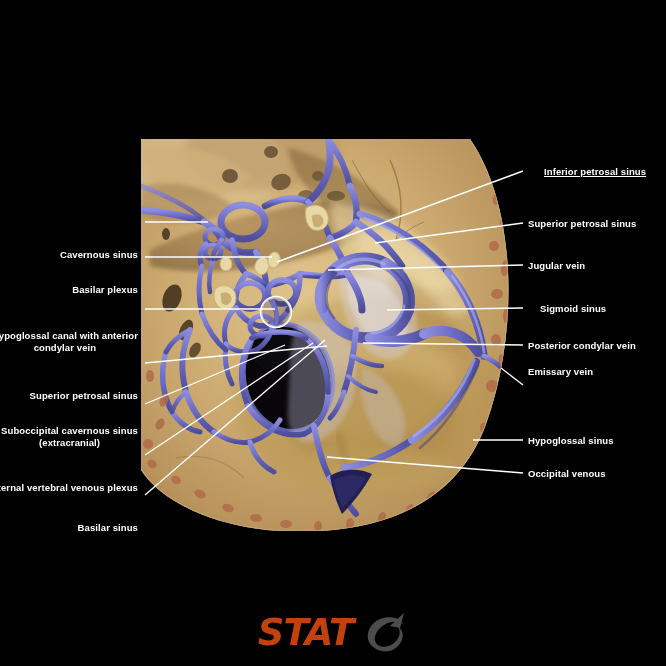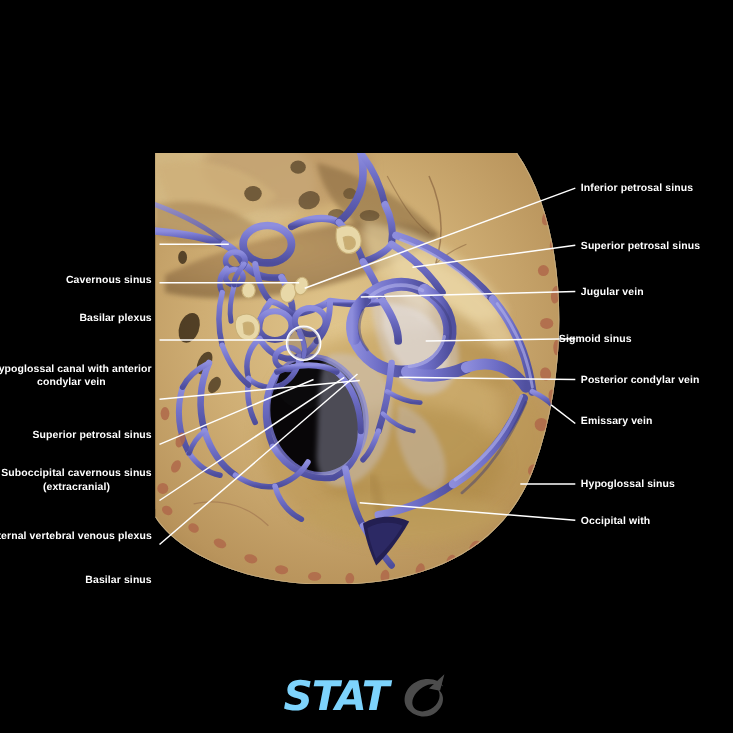--- a/index.html
+++ b/index.html
@@ -13,21 +13,21 @@
   .label.right{text-align:left;}
   .label.left{text-align:center;margin-top:32px;}
 
   
   .leaders{position:absolute;left:0;top:0;width:666px;height:666px;}
 
   
   #watermark{position:absolute;left:0;bottom:8px;width:666px;height:52px;
              display:flex;align-items:center;justify-content:center;gap:9px;}
   #wm-text{font-family:"DejaVu Sans",sans-serif;font-weight:bold;font-style:italic;
-           font-size:37px;color:#7dd3fc;letter-spacing:-1px;}
+           font-size:37px;color:#c2410c;letter-spacing:-1px;}
 
   .art{position:absolute;left:0;top:0;width:666px;height:666px;}
 </style>
 </head>
 <body>
 
 <div id="stage">
 
   <svg class="art" viewBox="0 0 666 666" xmlns="http://www.w3.org/2000/svg">
     <defs>
@@ -332,28 +332,28 @@
   <div id="labels-left">
       <div class="label left" style="right: 528px; top: 217px;"><div>Cavernous sinus</div></div>
       <div class="label left" style="right: 528px; top: 252px; padding-left: 28px;"><div>Basilar plexus</div></div>
       <div class="label left" style="right: 528px; top: 298px;"><div>Hypoglossal canal with anterior</div><div>condylar vein</div></div>
       <div class="label left" style="right: 528px; top: 358px;"><div>Superior petrosal sinus</div></div>
       <div class="label left" style="right: 528px; top: 393px;"><div>Suboccipital cavernous sinus</div><div>(extracranial)</div></div>
       <div class="label left" style="right: 528px; top: 450px;"><div>Internal vertebral venous plexus</div></div>
       <div class="label left" style="right: 528px; top: 490px;"><div>Basilar sinus</div></div>
     </div>
   <div id="labels-right">
-      <div class="label right" style="left: 528px; top: 166px;"><div>Inferior petrosal sinus</div></div>
+      <div class="label right" style="left: 544px; top: 166px; text-decoration: underline;"><div>Inferior petrosal sinus</div></div>
       <div class="label right" style="left: 528px; top: 218px;"><div>Superior petrosal sinus</div></div>
       <div class="label right" style="left: 528px; top: 260px;"><div>Jugular vein</div></div>
-      <div class="label right" style="left: 508px; top: 303px;"><div>Sigmoid sinus</div></div>
+      <div class="label right" style="left: 540px; top: 303px;"><div>Sigmoid sinus</div></div>
       <div class="label right" style="left: 528px; top: 340px;"><div>Posterior condylar vein</div></div>
-      <div class="label right" style="left: 528px; top: 377px;"><div>Emissary vein</div></div>
+      <div class="label right" style="left: 528px; top: 366px;"><div>Emissary vein</div></div>
       <div class="label right" style="left: 528px; top: 435px;"><div>Hypoglossal sinus</div></div>
-      <div class="label right" style="left: 528px; top: 468px;"><div>Occipital with</div></div>
+      <div class="label right" style="left: 528px; top: 468px;"><div>Occipital venous</div></div>
     </div>
 
   <div id="watermark">
     <span id="wm-text">STAT</span>
     <svg width="46" height="44" viewBox="0 0 46 44">
       <path d="M10,36 C2,28 6,14 18,9 C28,5 38,8 41,14 C36,11 28,11 22,15
                C14,20 11,28 14,33 C17,38 26,38 32,33 C38,28 39,21 36,17
                C42,20 43,30 35,37 C27,44 16,42 10,36 Z" fill="#4c4c4c"></path>
       <path d="M28,16 L42,3 L38,18 Z" fill="#4c4c4c"></path>
     </svg>

